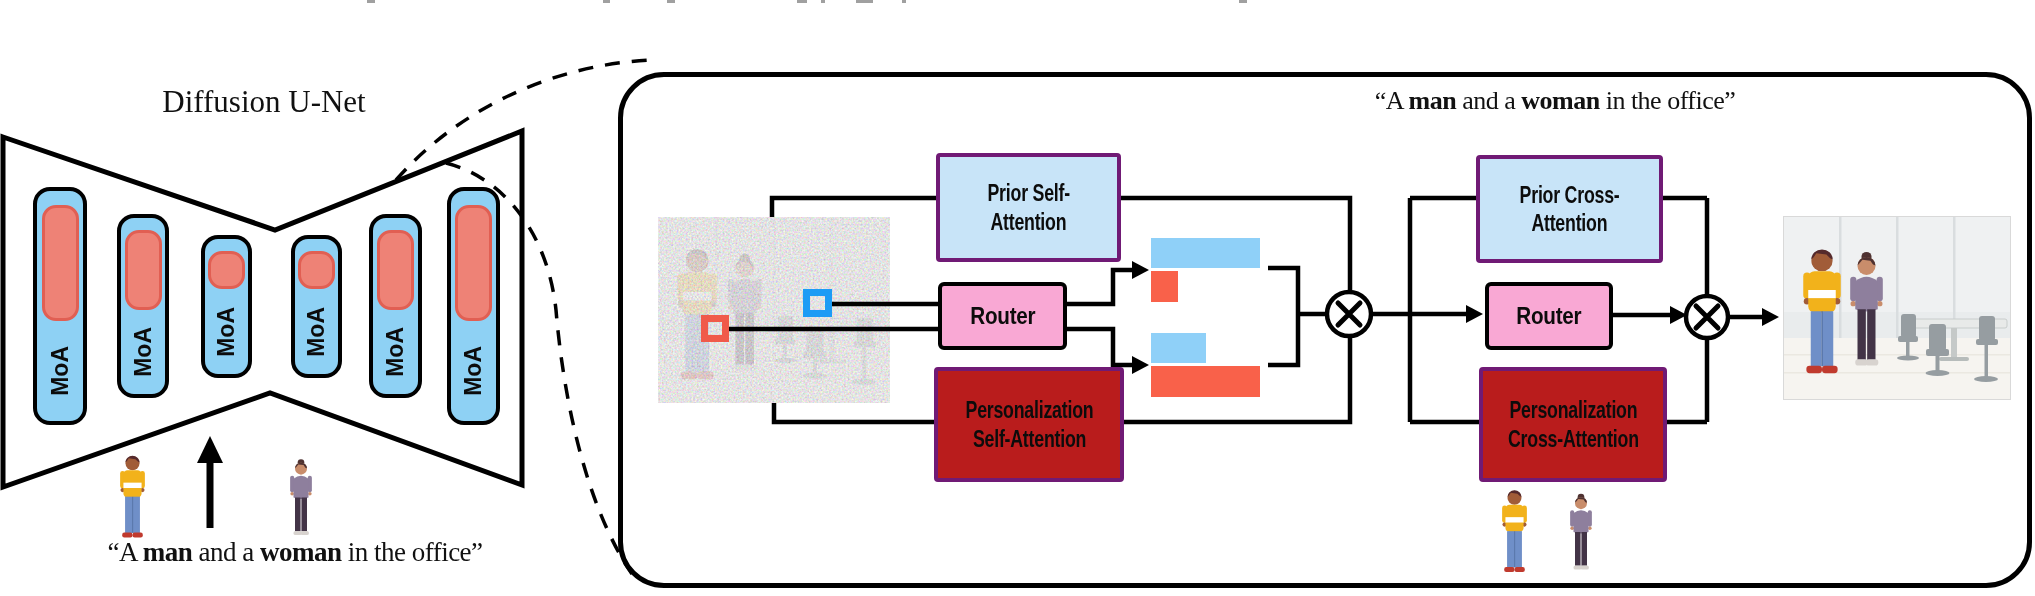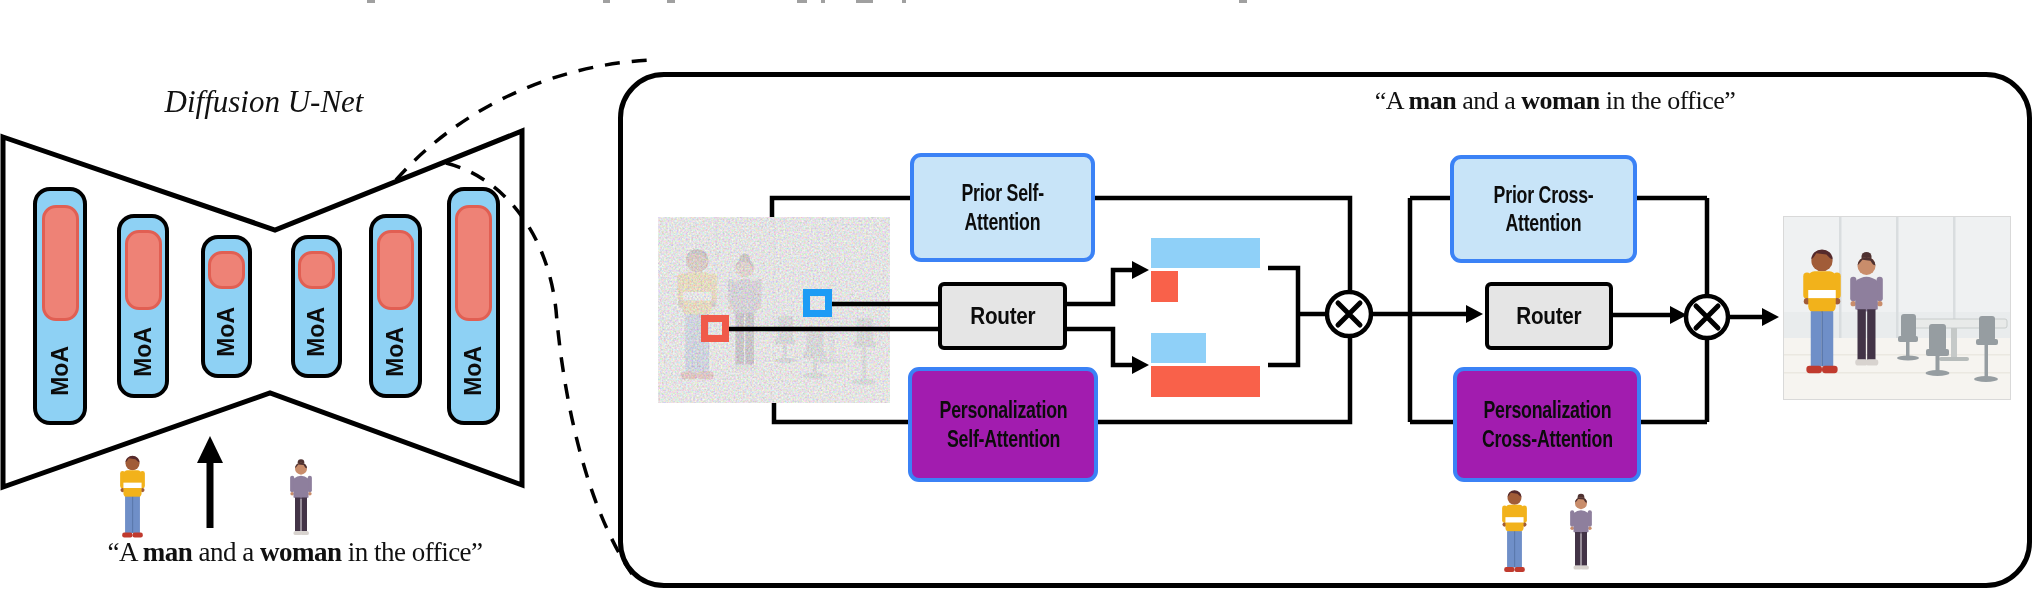--- a/index.html
+++ b/index.html
@@ -8,24 +8,24 @@
   .abs{position:absolute;}
   svg{display:block;}
   
   .serif-title{font-family:"Liberation Serif",serif;font-size:31px;color:#111;text-align:center;}
   .quote{font-family:Liberation Serif, serif;font-size:27px;color:#111;text-align:center;letter-spacing:-0.5px;white-space:nowrap;}
   .quote b{font-weight:700;}
   .boxlabel{display:flex;align-items:center;justify-content:center;width:100%;height:100%;}
   .boxlabel span{display:inline-block;transform:scaleX(.86);font-weight:700;font-size:24px;
                  line-height:1.18;text-align:center;color:#0c0c0c;letter-spacing:-0.3px;}
   
-  .attn{box-sizing:border-box;border:4px solid #3b82f6;border-radius:11px;z-index:6;}
+  .attn{box-sizing:border-box;border:4px solid #701a75;border-radius:4px;z-index:6;margin-left:26px;}
   .attn.blue{background:#c8e4f8;}
-  .attn.red{background:#a21caf;}
-  .router{box-sizing:border-box;border:4.5px solid #000;border-radius:6px;background:#e5e5e5;z-index:6;}
+  .attn.red{background:#b91c1c;}
+  .router{box-sizing:border-box;border:4.5px solid #000;border-radius:6px;background:#f9a8d4;z-index:6;}
   
   .moa{box-sizing:border-box;border:4px solid #000;border-radius:17px;background:#8ed1f4;
        display:flex;flex-direction:column;align-items:center;z-index:5;}
   .moa .pill{box-sizing:border-box;width:37px;border:3px solid #e15f53;border-radius:14px;background:#ee8276;}
   .moa .vlabel{flex:1;display:flex;align-items:center;justify-content:center;}
   .moa .vlabel span{writing-mode:vertical-rl;transform:rotate(180deg);font-weight:700;font-size:23px;color:#0c0c0c;}
   
   #panel{box-sizing:border-box;border:5px solid #000;border-radius:46px;background:transparent;z-index:3;}
   .scene{z-index:2;}
   .patch{box-sizing:border-box;z-index:7;background:transparent;}
@@ -106,21 +106,21 @@
           <ellipse cx="154.5" cy="157" rx="12" ry="3"></ellipse>
           <rect x="196" y="100" width="16" height="25" rx="3"></rect>
           <rect x="193" y="123" width="22" height="6" rx="2"></rect>
           <rect x="201.5" y="129" width="3.5" height="32"></rect>
           <ellipse cx="203" cy="163" rx="12" ry="3"></ellipse>
         </g>
       </g>
     </defs>
   </svg>
 
-  <div class="abs serif-title" style="left:64px;top:84px;width:400px;font-style:italic;">Diffusion U-Net</div>
+  <div class="abs serif-title" style="left:64px;top:84px;width:400px;">Diffusion U-Net</div>
 
   <div class="abs scene" style="left:658px;top:217px;">
     <svg width="232" height="186" viewBox="0 0 228 184">
       <use href="#office-scene"></use>
       <svg x="12" y="26" width="52" height="143" viewBox="0 0 40 110">
           <use href="#fig-man"></use>
         </svg>
       <svg x="62" y="30" width="46" height="134" viewBox="0 0 40 110">
           <use href="#fig-woman"></use>
         </svg>

